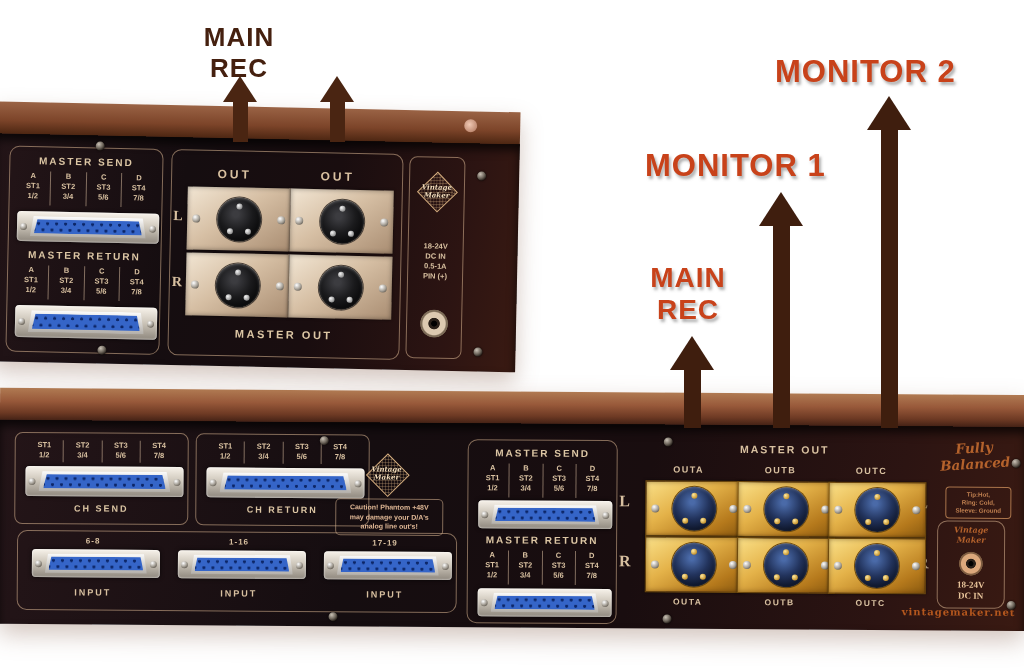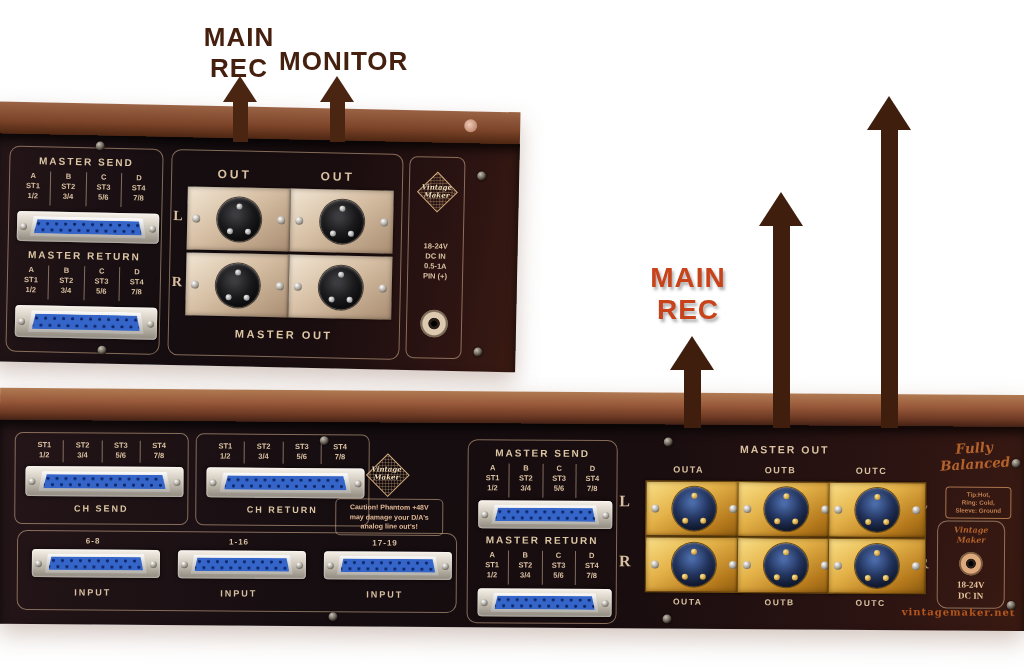--- a/index.html
+++ b/index.html
@@ -407,31 +407,32 @@
     <span class="screw" style="left:664px;top:45px"></span>
     <span class="screw" style="left:330px;top:222px"></span>
     <span class="screw" style="left:664px;top:222px"></span>
     <span class="screw" style="left:1012px;top:64px"></span>
     <span class="screw" style="left:1008px;top:206px"></span>
   </div>
 
   <div class="anno brown" style="left:187px;top:22px;width:104px;text-align:center;color:#45200f">
     <span>MAIN</span><br><span>REC</span>
   </div>
-  <div class="anno brown" style="left:279px;top:46px;color:#45200f">MONITOR</div>
 
   <div class="arrow-up" style="left:223px;top:76px;width:34px;height:66px">
     <div class="ahead" style="border-left:17px solid transparent;border-right:17px solid transparent;border-bottom:26px solid #4a2512"></div>
     <div class="atail" style="width:15px;background:#4a2512"></div>
   </div>
   <div class="arrow-up" style="left:320px;top:76px;width:34px;height:66px">
     <div class="ahead" style="border-left:17px solid transparent;border-right:17px solid transparent;border-bottom:26px solid #4a2512"></div>
     <div class="atail" style="width:15px;background:#4a2512"></div>
   </div>
 
+  <div class="anno red" style="left:775px;top:54px;color:#c8421a">MONITOR 2</div>
+  <div class="anno red" style="left:645px;top:148px;color:#c8421a">MONITOR 1</div>
   <div class="anno red" style="left:638px;top:262px;width:100px;text-align:center;font-size:28px;color:#c8421a">
     <span>MAIN</span><br><span>REC</span>
   </div>
 
   <div class="arrow-up" style="left:670px;top:336px;width:44px;height:92px;z-index:5">
     <div class="ahead" style="border-left:22px solid transparent;border-right:22px solid transparent;border-bottom:34px solid #3f1e0e"></div>
     <div class="atail" style="width:17px;background:#3f1e0e"></div>
   </div>
   <div class="arrow-up" style="left:759px;top:192px;width:44px;height:236px;z-index:5">
     <div class="ahead" style="border-left:22px solid transparent;border-right:22px solid transparent;border-bottom:34px solid #3f1e0e"></div>

